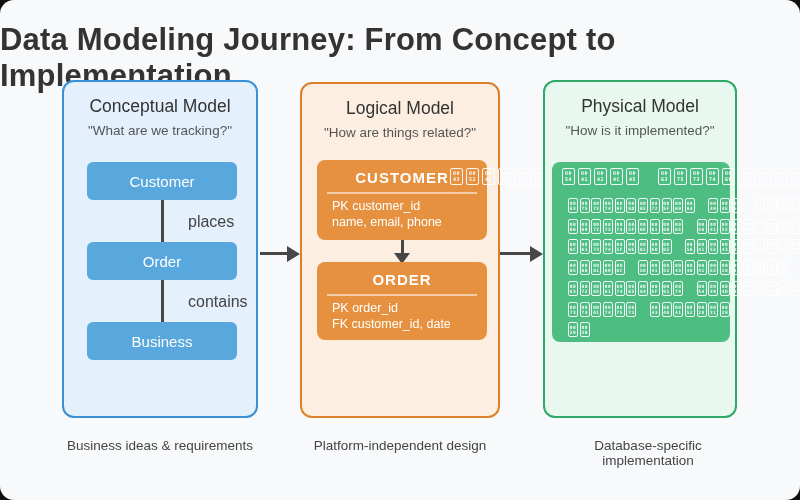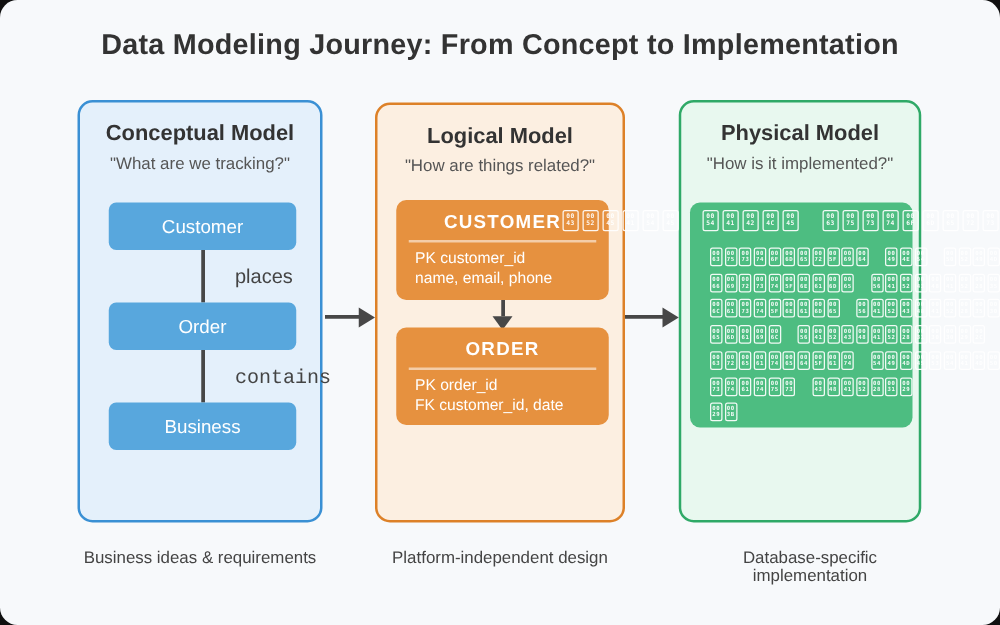--- a/index.html
+++ b/index.html
@@ -3,41 +3,41 @@
 <meta charset="utf-8">
 <style>
   html,body{margin:0;padding:0;background:#101010;}
   body{font-family:"Liberation Sans","DejaVu Sans",sans-serif;}
   #page{
     position:relative;width:800px;height:500px;margin:0 auto;
     background:#f7f9fb;border-radius:14px;overflow:hidden;
   }
   
   #title{
-    position:absolute;top:22px;left:0;width:800px;text-align:center;
-    font-size:23px;font-weight:bold;color:#333;letter-spacing:.2px;
+    position:absolute;top:22px;left:0;width:800px;
+    font-size:31px;font-weight:bold;color:#333;letter-spacing:.2px;
   }
   
   .panel{position:absolute;border-radius:12px;border:2px solid var(--accent);background:var(--bg);box-sizing:border-box;}
   #panel-conceptual{left:62px;top:80px;width:196px;height:338px;}
   #panel-logical{left:300px;top:82px;width:200px;height:336px;}
   #panel-physical{left:543px;top:80px;width:194px;height:338px;}
-  .panel h2{margin:14px 0 0 0;text-align:center;font-size:17.5px;color:#333;font-weight:bold;}
+  .panel h2{margin:14px 0 0 0;text-align:center;font-size:17.5px;color:#333;font-weight:normal;}
   .panel .sub{margin-top:6px;text-align:center;font-size:13.5px;color:#555;}
   
   .entity{
     position:absolute;left:23px;width:150px;height:38px;background:var(--node);
     border-radius:6px;color:#fff;font-size:15px;
     display:flex;align-items:center;justify-content:center;
   }
   #entity-customer{top:80px;} #entity-order{top:160px;} #entity-product{top:240px;}
   .vline{position:absolute;left:97px;width:2.5px;height:42px;background:#474747;}
   #vline-1{top:118px;} #vline-2{top:198px;}
   .rel-label{position:absolute;left:124px;font-size:16px;color:#444;}
-  #rel-places{top:131px;} #rel-contains{top:211px;font-family:Liberation Mono, monospace;}
+  #rel-places{top:131px;} #rel-contains{top:211px;}
   
   .table-card{position:absolute;left:15px;width:170px;background:var(--node);border-radius:8px;color:#fff;box-sizing:border-box;}
   #card-customer{top:76px;height:80px;}
   #card-order{top:178px;height:78px;}
   .table-name{text-align:center;font-weight:bold;font-size:15px;letter-spacing:1px;padding-top:9px;}
   .rule{height:2px;background:rgba(255,255,255,.55);margin:6px 10px 5px 10px;}
   .table-row{font-size:12.5px;margin:2px 0 0 15px;}
   
   .down-arrow{position:absolute;left:0;top:156px;width:200px;height:24px;}
   .down-arrow .stem{position:absolute;left:98.5px;top:0;width:3px;height:13px;background:#474747;}

